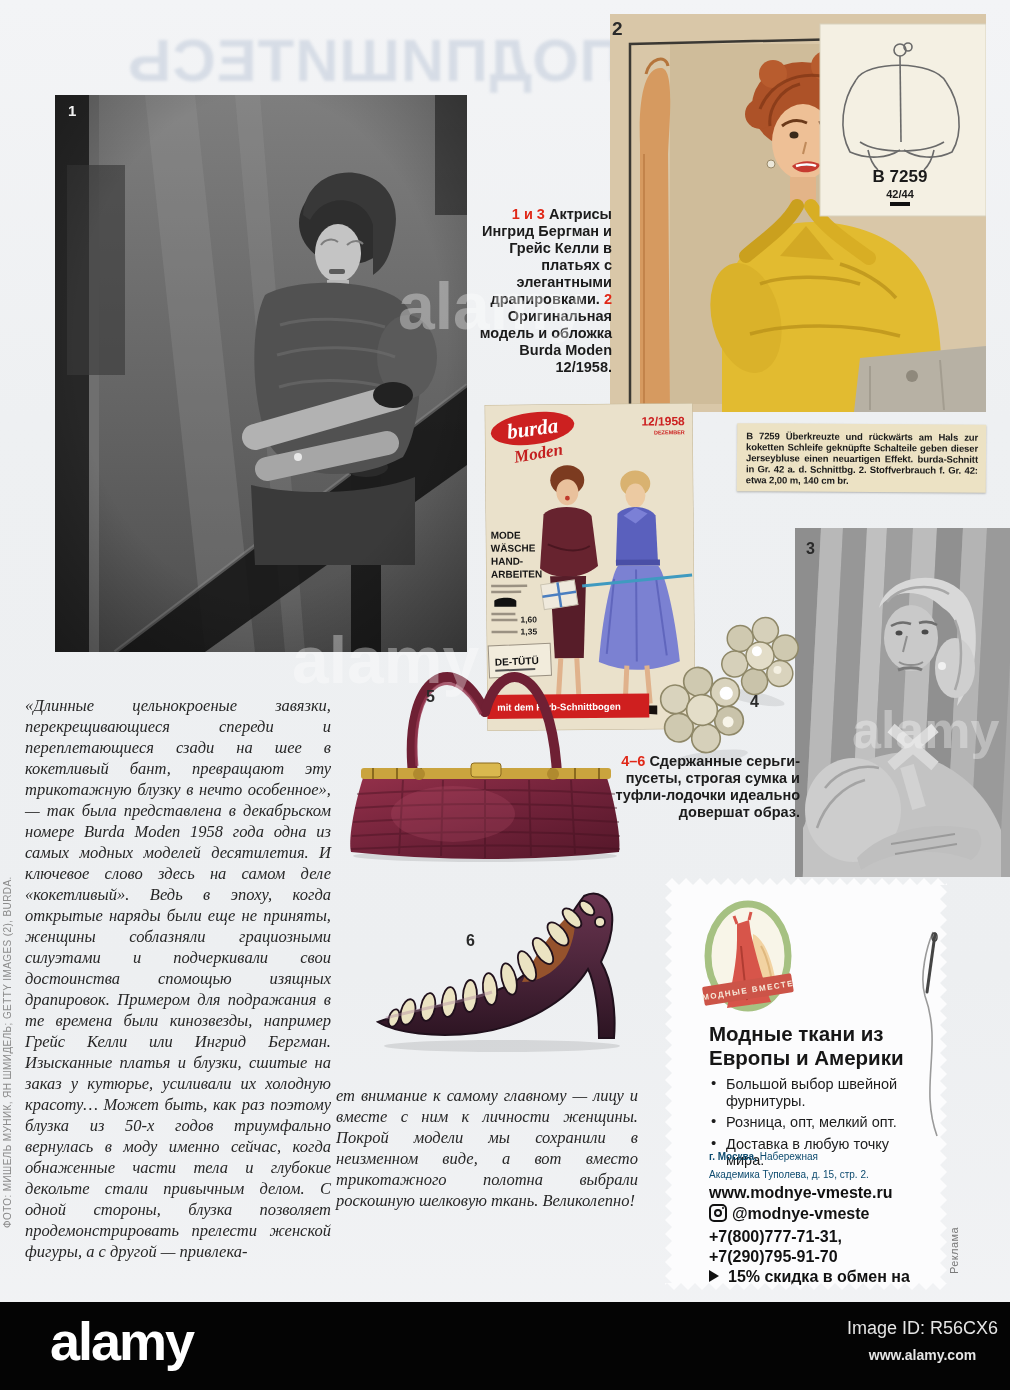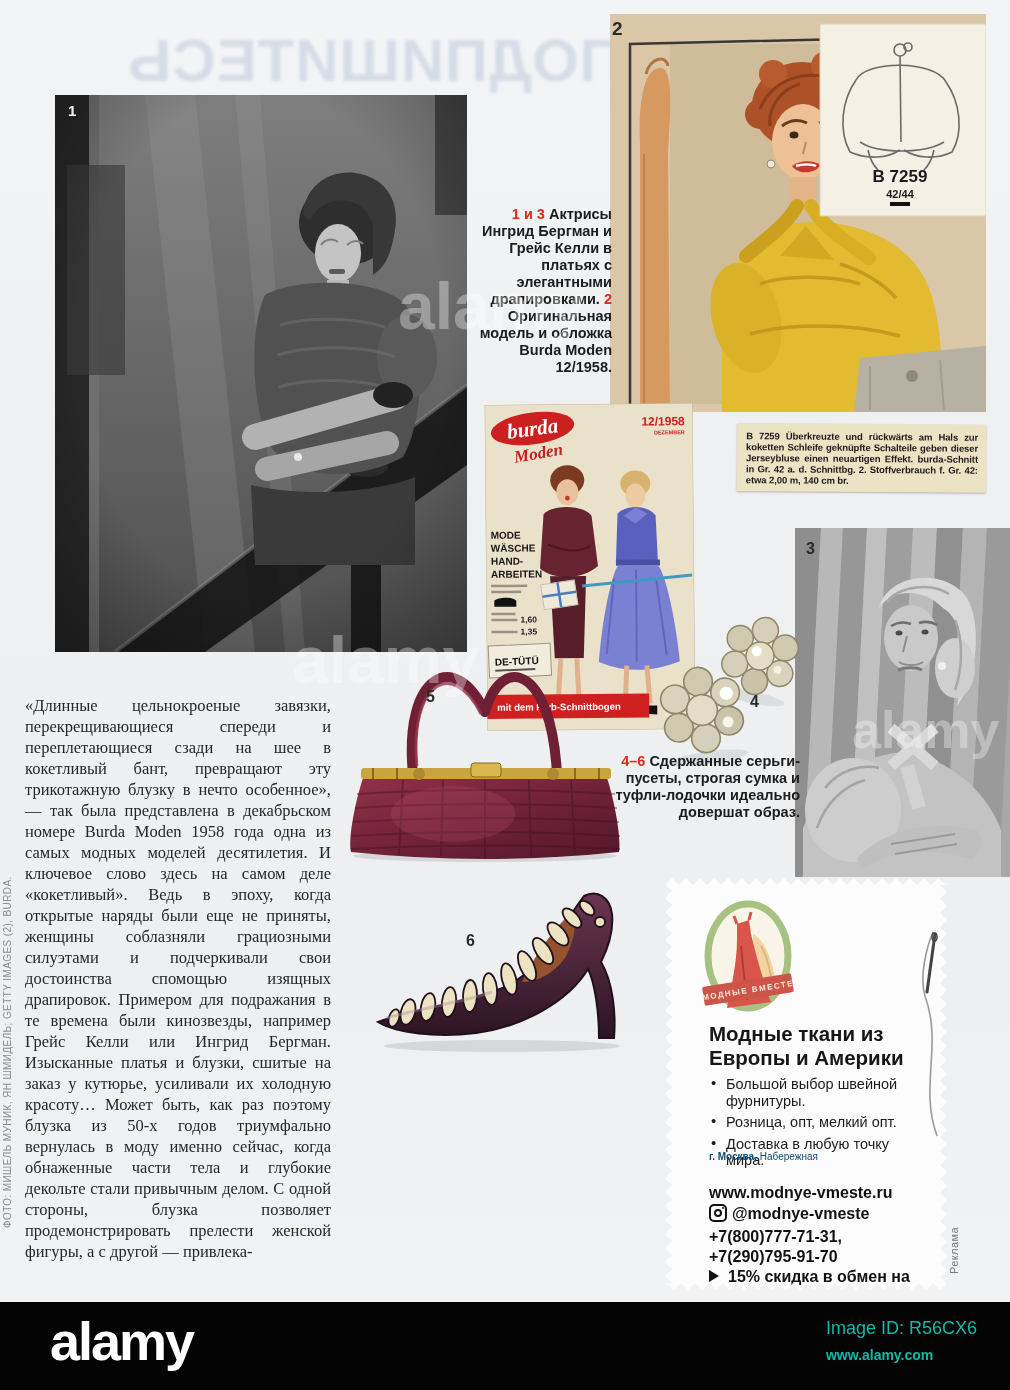--- a/index.html
+++ b/index.html
@@ -16,21 +16,21 @@
   .fig-num.light{color:#f2f2f2;font-size:15px;}
   
   .caption{font-weight:700;font-size:14.5px;line-height:17px;color:#1c1c1c;text-align:right;}
   .caption .red{color:#e02818;}
   
   .german{background:#ece2c4;box-shadow:0 1px 2px rgba(0,0,0,.25);padding:7px 8px 6px 9px;
           font-size:9.5px;line-height:11px;font-weight:700;color:#1b1b1b;text-align:justify;
           transform:rotate(.4deg);letter-spacing:-.1px;}
   
   .article{font-family:"Liberation Serif",serif;font-size:16.5px;line-height:21px;color:#262626;
-           text-align:justify;}
+           text-align:justify;font-style:italic;}
   
   .vertical{writing-mode:vertical-rl;transform:rotate(180deg);font-size:10px;color:#8b8b8b;
             letter-spacing:.4px;white-space:nowrap;}
   .vertical.reklama{font-size:11px;color:#7a7a7a;}
   
   .wm{font-weight:700;color:rgba(255,255,255,.34);pointer-events:none;}
   
   .ad{background:#fcfcfd;}
   .ad .title{font-size:20.5px;line-height:24px;font-weight:700;color:#161616;}
   .ad .bullets{font-size:14.5px;line-height:16.5px;color:#1c1c1c;}
@@ -42,21 +42,21 @@
               position:relative;vertical-align:-3px;margin-right:5px;}
   .insta-icon i{position:absolute;left:3px;top:3px;width:8px;height:8px;border:2px solid #111;
                 border-radius:50%;box-sizing:border-box;}
   .insta-icon b{position:absolute;right:1px;top:1px;width:2px;height:2px;background:#111;border-radius:50%;}
   .tri{display:inline-block;width:0;height:0;border-left:10px solid #111;
        border-top:6px solid transparent;border-bottom:6px solid transparent;margin-right:9px;}
   
   .footer{left:0;top:1302px;width:1010px;height:88px;background:#040404;}
   .footer .logo{position:absolute;left:50px;top:8px;font-size:54px;font-weight:700;color:#fff;
                 letter-spacing:-2px;}
-  .footer .meta{position:absolute;right:33px;top:16px;text-align:left;color:#14b8a6;}
+  .footer .meta{position:absolute;right:12px;top:16px;text-align:center;color:#e5e5e5;}
   .footer .meta .id{font-size:18px;}
   .footer .meta .url{font-size:14px;font-weight:700;margin-top:8px;}
 </style>
 </head>
 <body>
 
 <div class="page">
 
   <div class="abs ghost">ПОДПИШИТЕСЬ</div>
 
@@ -355,20 +355,21 @@
       <ellipse cx="200" cy="56" rx="6" ry="12" transform="rotate(-44 200 56)"></ellipse>
       <ellipse cx="22" cy="156" rx="5" ry="9" transform="rotate(18 22 156)"></ellipse>
       <ellipse cx="215" cy="46" rx="5" ry="9" transform="rotate(-46 215 46)"></ellipse>
       <circle cx="228" cy="60" r="5"></circle>
     </g>
     <path d="M14,156 C50,146 90,140 120,130" stroke="#b088a0" stroke-width="3" fill="none" opacity=".4"></path>
   </svg>
   <div class="abs fig-num" style="left:466px;top:932px">6</div>
 
   <div class="abs article" style="left:25px;top:695px;width:306px">«Длинные цельнокроеные завязки, перекрещивающиеся спереди и переплетающиеся сзади на шее в кокетливый бант, превращают эту трикотажную блузку в нечто особенное», — так была представлена в декабрьском номере Burda Moden 1958 года одна из самых модных моделей десятилетия. И ключевое слово здесь на самом деле «кокетливый». Ведь в эпоху, когда открытые наряды были еще не приняты, женщины соблазняли грациозными силуэтами и подчеркивали свои достоинства спомощью изящных драпировок. Примером для подражания в те времена были кинозвезды, например Грейс Келли или Ингрид Бергман. Изысканные платья и блузки, сшитые на заказ у кутюрье, усиливали их холодную красоту… Может быть, как раз поэтому блузка из 50-х годов триумфально вернулась в моду именно сейчас, когда обнаженные части тела и глубокие декольте стали привычным делом. С одной стороны, блузка позволяет продемонстрировать прелести женской фигуры, а с другой — привлека-</div>
+  <div class="abs article" style="left:336px;top:1085px;width:302px">ет внимание к самому главному — лицу и вместе с ним к личности женщины. Покрой модели мы сохранили в неизменном виде, а вот вместо трикотажного полотна выбрали роскошную шелковую ткань. Великолепно!</div>
 
   <div class="abs vertical" style="left:2px;top:848px;height:380px">ФОТО: МИШЕЛЬ МУНИК, ЯН ШМИДЕЛЬ; GETTY IMAGES (2), BURDA.</div>
 
   <div class="abs ad" id="ad-coupon" style="left: 665px; top: 878px; width: 282px; height: 412px; clip-path: polygon(0px 7px, 7px 0px, 14px 7px, 21px 0px, 28px 7px, 35px 0px, 42px 7px, 49px 0px, 56px 7px, 63px 0px, 70px 7px, 77px 0px, 84px 7px, 91px 0px, 98px 7px, 105px 0px, 112px 7px, 119px 0px, 126px 7px, 133px 0px, 140px 7px, 147px 0px, 154px 7px, 161px 0px, 168px 7px, 175px 0px, 182px 7px, 189px 0px, 196px 7px, 203px 0px, 210px 7px, 217px 0px, 224px 7px, 231px 0px, 238px 7px, 245px 0px, 252px 7px, 259px 0px, 266px 7px, 273px 0px, 280px 7px, 287px 0px, 282px 7px, 275px 7px, 282px 14px, 275px 21px, 282px 28px, 275px 35px, 282px 42px, 275px 49px, 282px 56px, 275px 63px, 282px 70px, 275px 77px, 282px 84px, 275px 91px, 282px 98px, 275px 105px, 282px 112px, 275px 119px, 282px 126px, 275px 133px, 282px 140px, 275px 147px, 282px 154px, 275px 161px, 282px 168px, 275px 175px, 282px 182px, 275px 189px, 282px 196px, 275px 203px, 282px 210px, 275px 217px, 282px 224px, 275px 231px, 282px 238px, 275px 245px, 282px 252px, 275px 259px, 282px 266px, 275px 273px, 282px 280px, 275px 287px, 282px 294px, 275px 301px, 282px 308px, 275px 315px, 282px 322px, 275px 329px, 282px 336px, 275px 343px, 282px 350px, 275px 357px, 282px 364px, 275px 371px, 282px 378px, 275px 385px, 282px 392px, 275px 399px, 282px 406px, 275px 405px, 282px 405px, 275px 412px, 268px 405px, 261px 412px, 254px 405px, 247px 412px, 240px 405px, 233px 412px, 226px 405px, 219px 412px, 212px 405px, 205px 412px, 198px 405px, 191px 412px, 184px 405px, 177px 412px, 170px 405px, 163px 412px, 156px 405px, 149px 412px, 142px 405px, 135px 412px, 128px 405px, 121px 412px, 114px 405px, 107px 412px, 100px 405px, 93px 412px, 86px 405px, 79px 412px, 72px 405px, 65px 412px, 58px 405px, 51px 412px, 44px 405px, 37px 412px, 30px 405px, 23px 412px, 16px 405px, 9px 412px, 2px 405px, -5px 412px, 0px 405px, 7px 405px, 0px 398px, 7px 391px, 0px 384px, 7px 377px, 0px 370px, 7px 363px, 0px 356px, 7px 349px, 0px 342px, 7px 335px, 0px 328px, 7px 321px, 0px 314px, 7px 307px, 0px 300px, 7px 293px, 0px 286px, 7px 279px, 0px 272px, 7px 265px, 0px 258px, 7px 251px, 0px 244px, 7px 237px, 0px 230px, 7px 223px, 0px 216px, 7px 209px, 0px 202px, 7px 195px, 0px 188px, 7px 181px, 0px 174px, 7px 167px, 0px 160px, 7px 153px, 0px 146px, 7px 139px, 0px 132px, 7px 125px, 0px 118px, 7px 111px, 0px 104px, 7px 97px, 0px 90px, 7px 83px, 0px 76px, 7px 69px, 0px 62px, 7px 55px, 0px 48px, 7px 41px, 0px 34px, 7px 27px, 0px 20px, 7px 13px, 0px 6px);">
     <svg class="abs" style="left:36px;top:20px" width="94" height="120" viewBox="0 0 94 120">
       <ellipse cx="47" cy="58" rx="40" ry="52" fill="#f8f5e8" stroke="#a6c182" stroke-width="7"></ellipse>
       <path d="M52,36 C62,40 72,60 76,92 L50,96 C52,74 52,54 52,36 Z" fill="#f2d3a2"></path>
       <path d="M60,48 C66,58 70,76 72,90" stroke="#dfb87e" stroke-width="2" fill="none"></path>
       <path d="M36,26 L48,22 L50,36 C56,62 64,88 70,104 L26,110 C30,90 36,64 36,42 Z" fill="#d7554a"></path>
       <path d="M36,26 L33,18 M48,22 L50,14" stroke="#d7554a" stroke-width="3"></path>
@@ -387,20 +388,21 @@
       <div>Модные ткани из</div>
       <div>Европы и Америки</div>
     </div>
     <div class="abs bullets" style="left:44px;top:198px;width:220px">
       <div class="bullet">Большой выбор швейной фурнитуры.</div>
       <div class="bullet">Розница, опт, мелкий опт.</div>
       <div class="bullet">Доставка в любую точку мира.</div>
     </div>
     <div class="abs addr" style="left:44px;top:270px;width:220px">
       <b>г. Москва,</b><span> Набережная</span>
+      <div>Академика Туполева, д. 15, стр. 2.</div>
     </div>
     <div class="abs bold16" style="left:44px;top:306px">www.modnye-vmeste.ru</div>
     <div class="abs" style="left:44px;top:326px">
       <span class="insta-icon"><i></i><b></b></span><span class="bold16">@modnye-vmeste</span>
     </div>
     <div class="abs bold16" style="left:44px;top:350px">+7(800)777-71-31,</div>
     <div class="abs bold16" style="left:44px;top:370px">+7(290)795-91-70</div>
     <div class="abs" style="left:44px;top:390px">
       <span class="tri"></span><span class="bold16">15% скидка в обмен на купон</span>
     </div>

